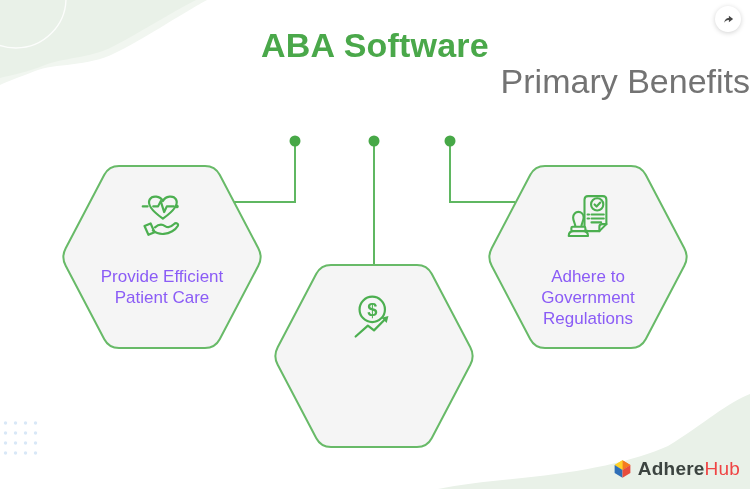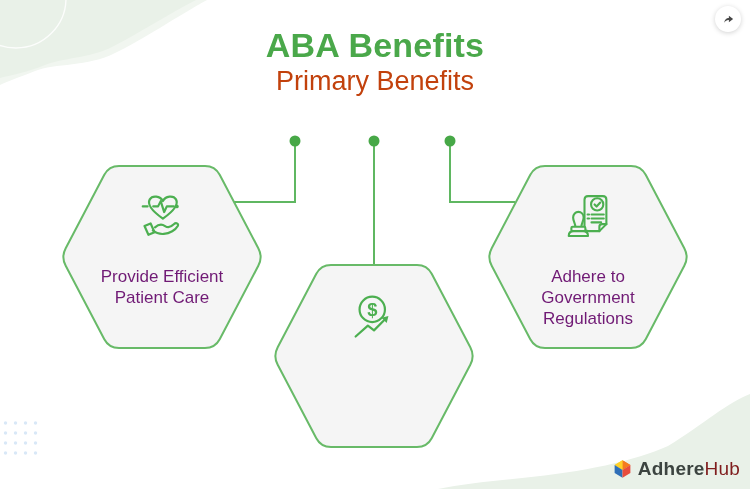--- a/index.html
+++ b/index.html
@@ -6,21 +6,21 @@
   body { font-family:"Liberation Sans", sans-serif; background:#ffffff; }
   .canvas {
     position:relative; width:750px; height:489px;
     background:#ffffff; overflow:hidden;
   }
   .bg-decor { position:absolute; inset:0; width:750px; height:489px; pointer-events:none; }
 
   
   .header { position:absolute; top:24px; left:0; width:100%; text-align:center; }
   .title { font-size:34px; font-weight:700; color:#4aa84a; line-height:42px; letter-spacing:0.2px; }
-  .subtitle { font-size:27px; font-weight:400; color:#c2410c; line-height:30px; }
+  .subtitle { font-size:34px; font-weight:400; color:#737373; line-height:30px;text-align:right; }
 
   
   .share-btn {
     position:absolute; top:6px; right:9px; width:26px; height:26px;
     background:#ffffff; border-radius:50%; border:none; cursor:pointer;
     box-shadow:0 1px 5px rgba(0,0,0,0.18);
     display:flex; align-items:center; justify-content:center;
   }
 
   
@@ -31,30 +31,30 @@
     align-items:center;
   }
   .hex-content.pc { padding-top:26px; }
   .hex-content.pc .hex-label { margin-top:22px; }
   .hex-content.rev { padding-top:30px; }
   .hex-content.rev .hex-label { margin-top:26px; }
   .hex-content.gov { padding-top:28px;align-items:center; }
   .hex-content.gov .hex-label { margin-top:20px; }
   .hex-icon { width:56px; height:56px; }
   .hex-label {
-    font-size:17px; line-height:21px; color:#701a75; text-align:center;
+    font-size:17px; line-height:21px; color:#8b5cf6; text-align:center;
     white-space:pre-line; font-weight:400;
   }
 
   
   .logo { position:absolute; right:10px; bottom:9px; display:flex; align-items:center; gap:5px; }
   .logo-cube { width:21px; height:22px; }
   .logo-text { font-size:19px; color:#3c4440; letter-spacing:0.2px; }
   .logo-text .bold { font-weight:700; }
-  .logo-text .reg { font-weight:400; color:#7f1d1d; }
+  .logo-text .reg { font-weight:400; color:#ef4444; }
 </style>
 </head>
 <body>
 
 <div class="canvas">
 
   <svg class="bg-decor" viewBox="0 0 750 489" xmlns="http://www.w3.org/2000/svg">
     <defs>
       <linearGradient id="lg-cube-top" x1="0" y1="0" x2="1" y2="0">
         <stop offset="0.35" stop-color="#ffd028"></stop>
@@ -95,21 +95,21 @@
       <path d="M450,146 L450,202 L515,202"></path>
     </g>
     <g fill="#47a847">
       <circle cx="295" cy="141" r="5.5"></circle>
       <circle cx="374" cy="141" r="5.5"></circle>
       <circle cx="450" cy="141" r="5.5"></circle>
     </g>
   </svg>
 
   <div class="header">
-    <div class="title">ABA Benefits</div>
+    <div class="title">ABA Software</div>
     <div class="subtitle">Primary Benefits</div>
   </div>
 
   <button class="share-btn">
     <svg width="15" height="15" viewBox="0 0 24 24">
       <path d="M5,17 C5.8,12 9,9.3 12.6,9.6 L12.6,6 L19.4,11.2 L12.6,16.2 L12.6,12.9 C9.6,12.6 7.2,14.2 5,17 Z" fill="#474747"></path>
     </svg>
   </button>
 
   <div class="hex" style="left:57px; top:162px;">

